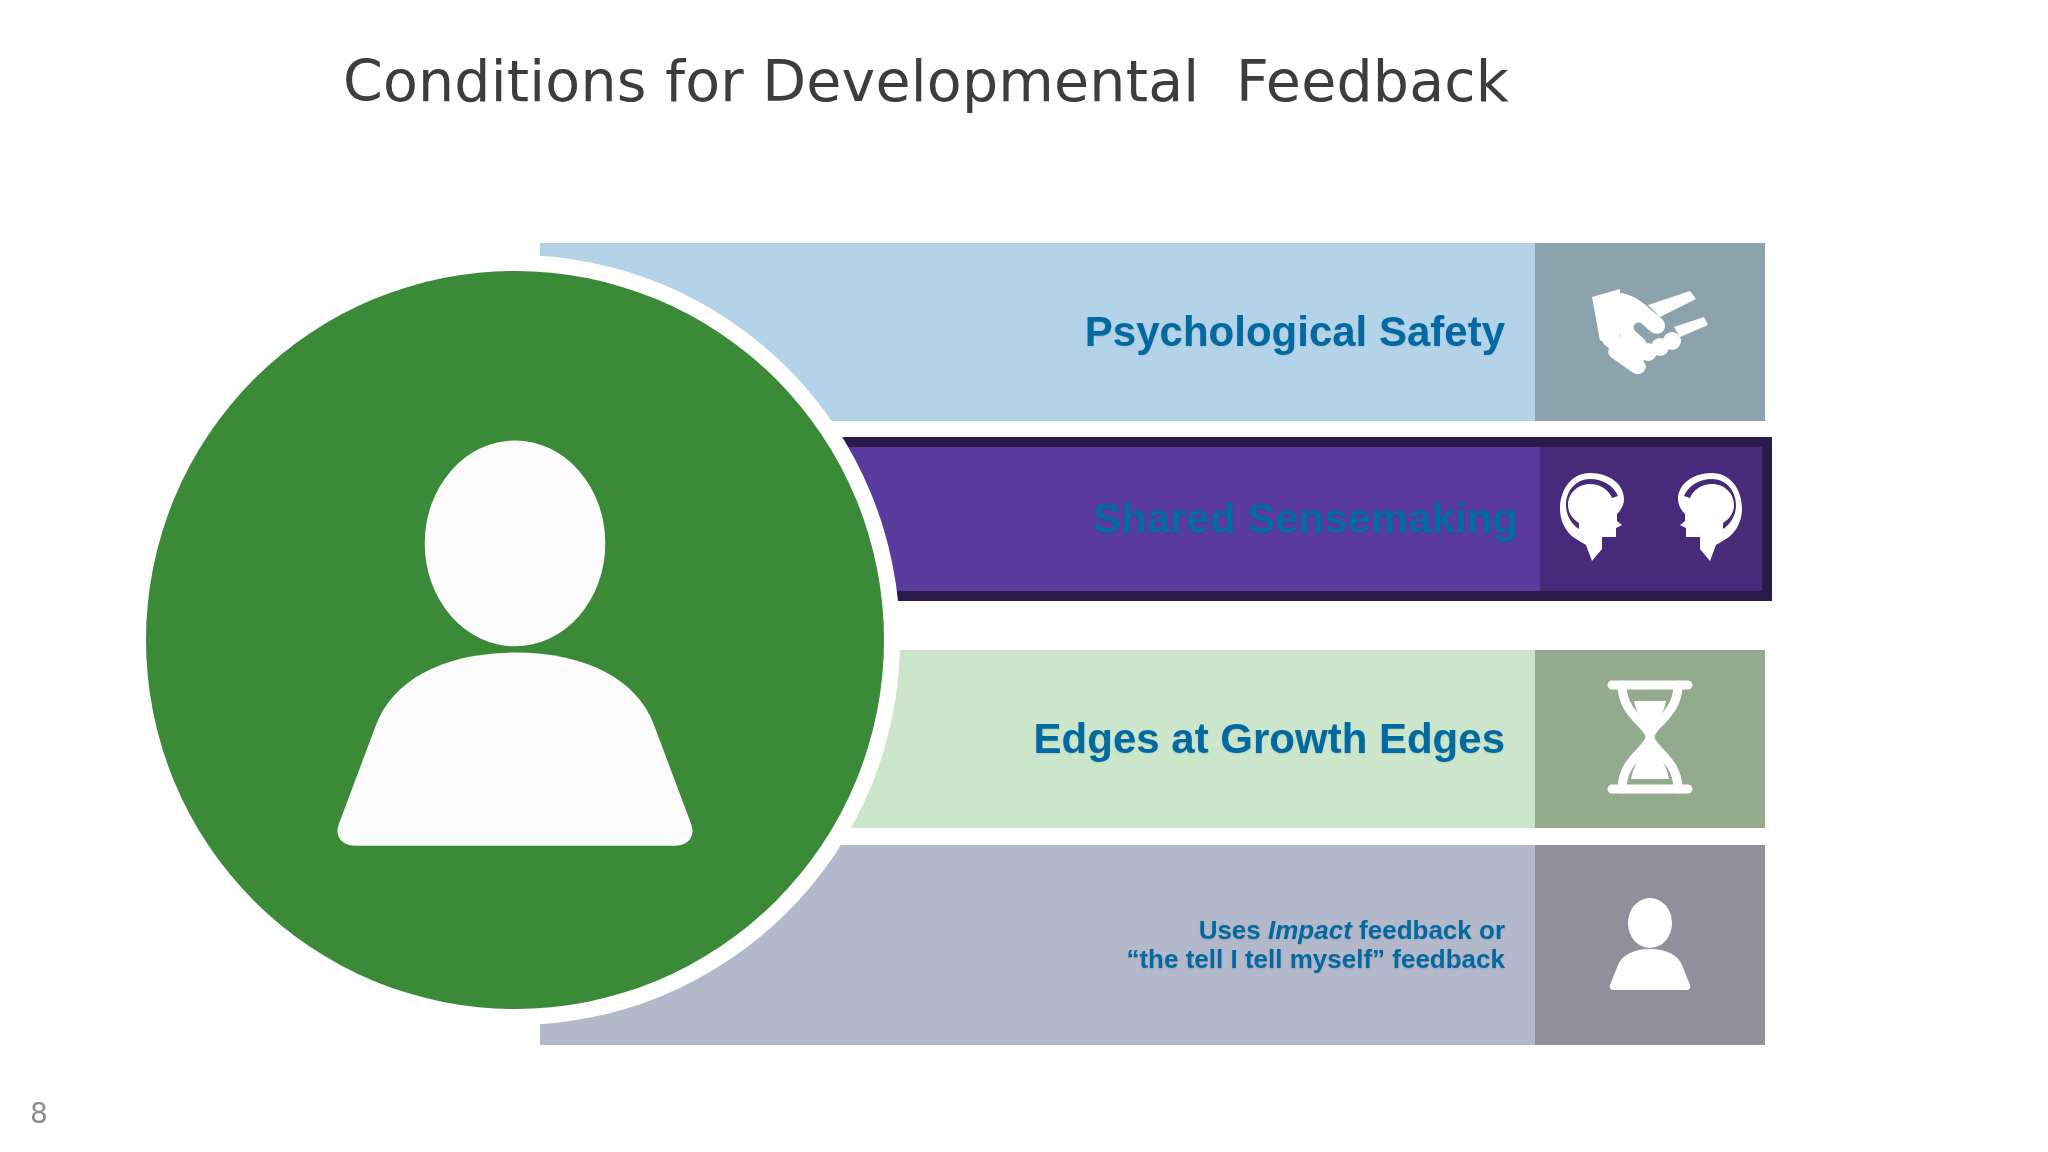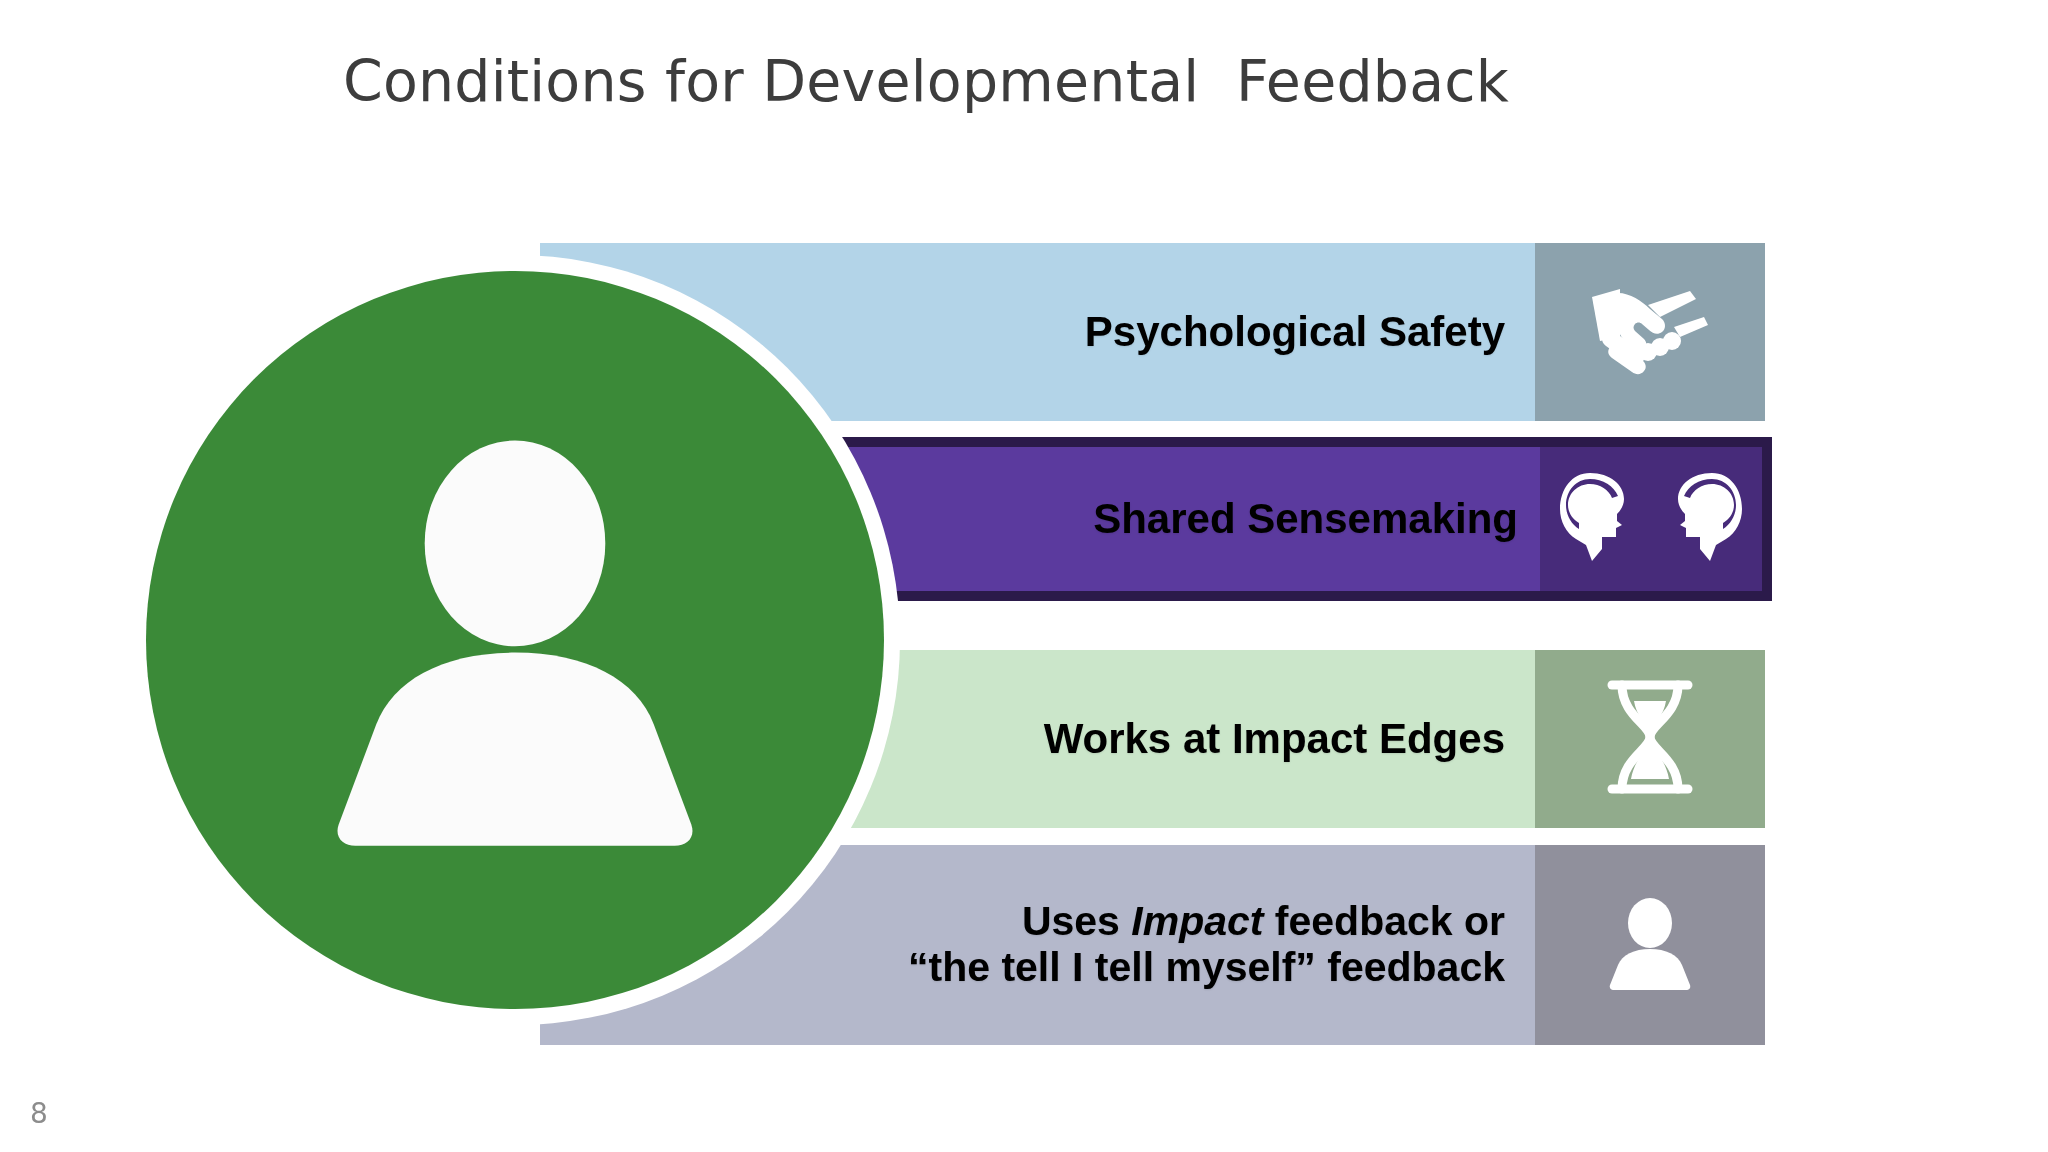--- a/index.html
+++ b/index.html
@@ -56,21 +56,21 @@
   }
   .row-label {
     position: absolute;
     right: 238px;
     top: 0;
     bottom: 0;
     display: flex;
     flex-direction: column;
     align-items: flex-end;
     justify-content: center;
-    color: #000000;
+    color: #0369a1;
     font-family: "Liberation Sans", sans-serif;
     font-weight: bold;
     font-size: 42px;
     line-height: 1.12;
     text-align: right;
     padding-right: 22px;
     white-space: nowrap;
     text-shadow: 0 1px 2px rgba(0,0,0,0.10);
   }
   .row-label em {
@@ -126,21 +126,21 @@
   #row-3 .icon-panel { background: #91ab8c; }
 
   
   #row-4 {
     top: 845px;
     width: 1225px;
     height: 200px;
   }
   #row-4 .bar { background: #b4b8cb; }
   #row-4 .icon-panel { background: #90909c; }
-  #row-4 .row-label { font-size: 41px; }
+  #row-4 .row-label { font-size: 26px; }
 
   
   .circle-ring {
     position: absolute;
     left: 130px;
     top: 255px;
     width: 770px;
     height: 770px;
     border-radius: 50%;
     background: #ffffff;
@@ -223,21 +223,21 @@
             </g>
           </g>
         </svg>
       </span>
     </div>
   </div>
 
   <div class="row" id="row-3">
     <div class="bar"></div>
     <div class="row-label">
-      <span>Works at Impact Edges</span>
+      <span>Edges at Growth Edges</span>
     </div>
     <div class="icon-panel">
       <span>
         <svg width="100" height="124" viewBox="0 0 100 124" aria-hidden="true">
           <g stroke="#ffffff" stroke-width="9" fill="none" stroke-linejoin="round" stroke-linecap="round">
             <line x1="12" y1="10" x2="88" y2="10"></line>
             <line x1="12" y1="114" x2="88" y2="114"></line>
             <path d="M22 10 C22 40 50 50 50 62 C50 74 22 84 22 114"></path>
             <path d="M78 10 C78 40 50 50 50 62 C50 74 78 84 78 114"></path>
           </g>

